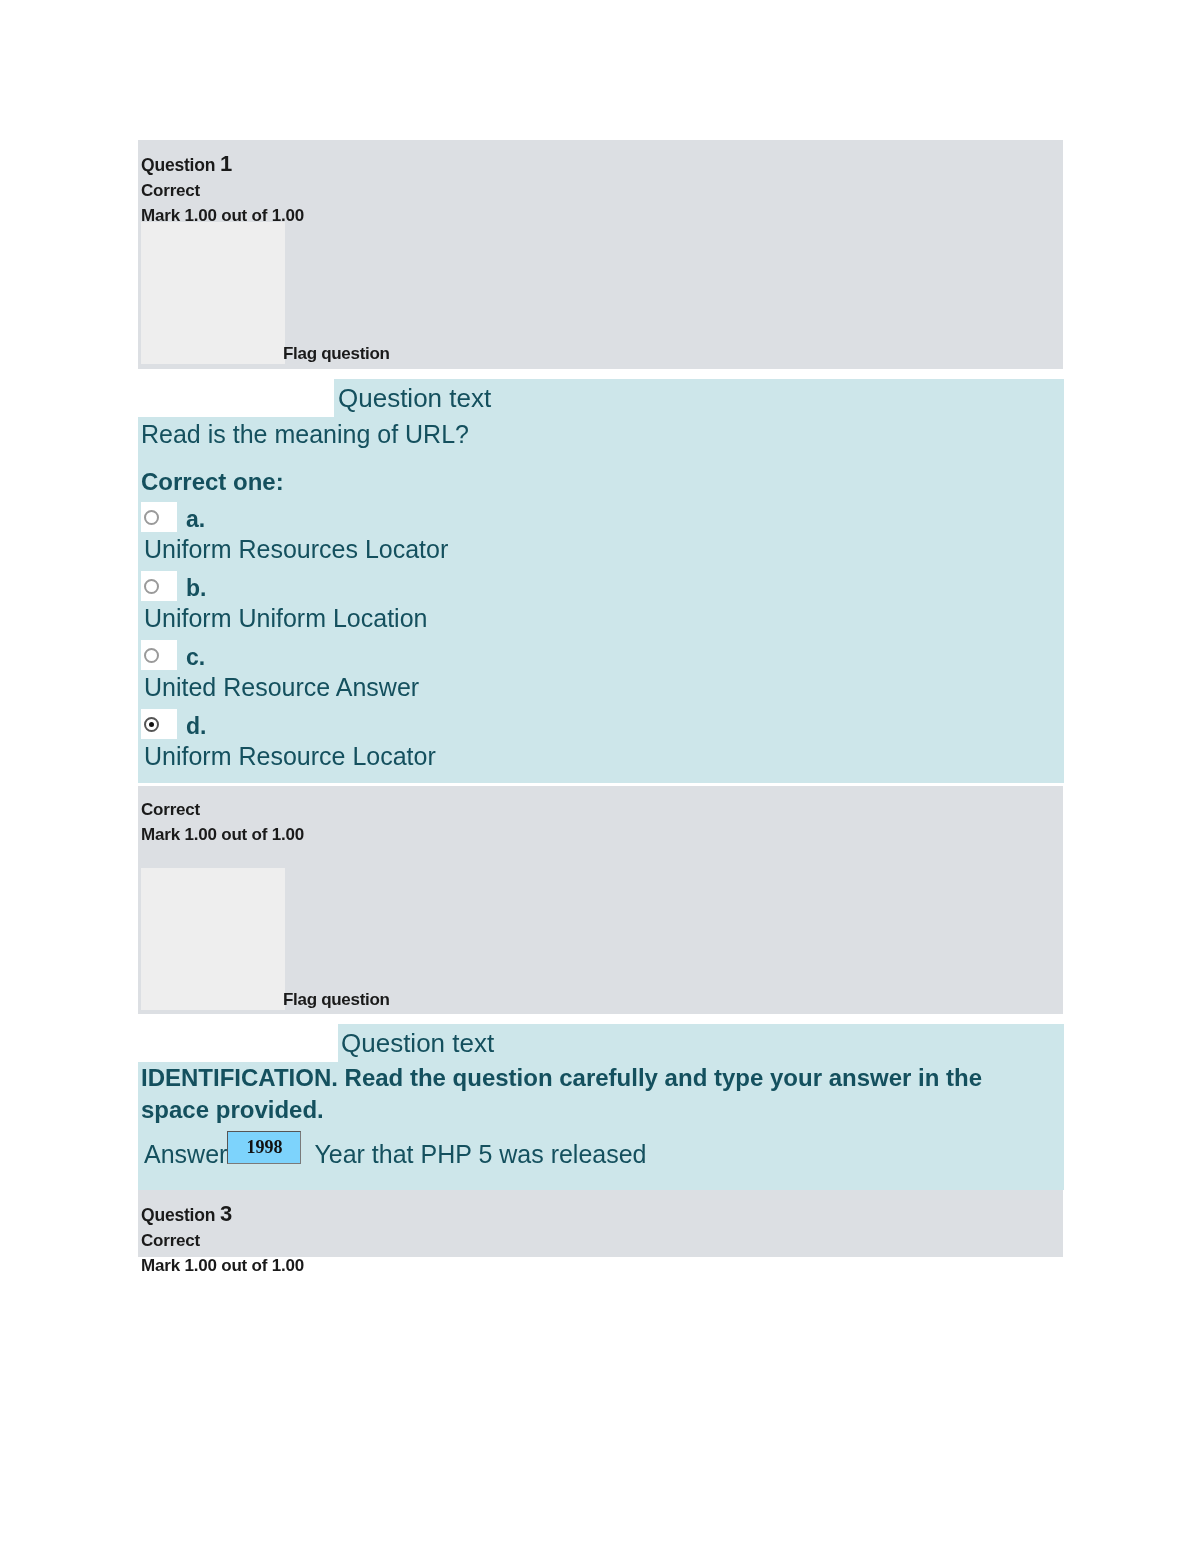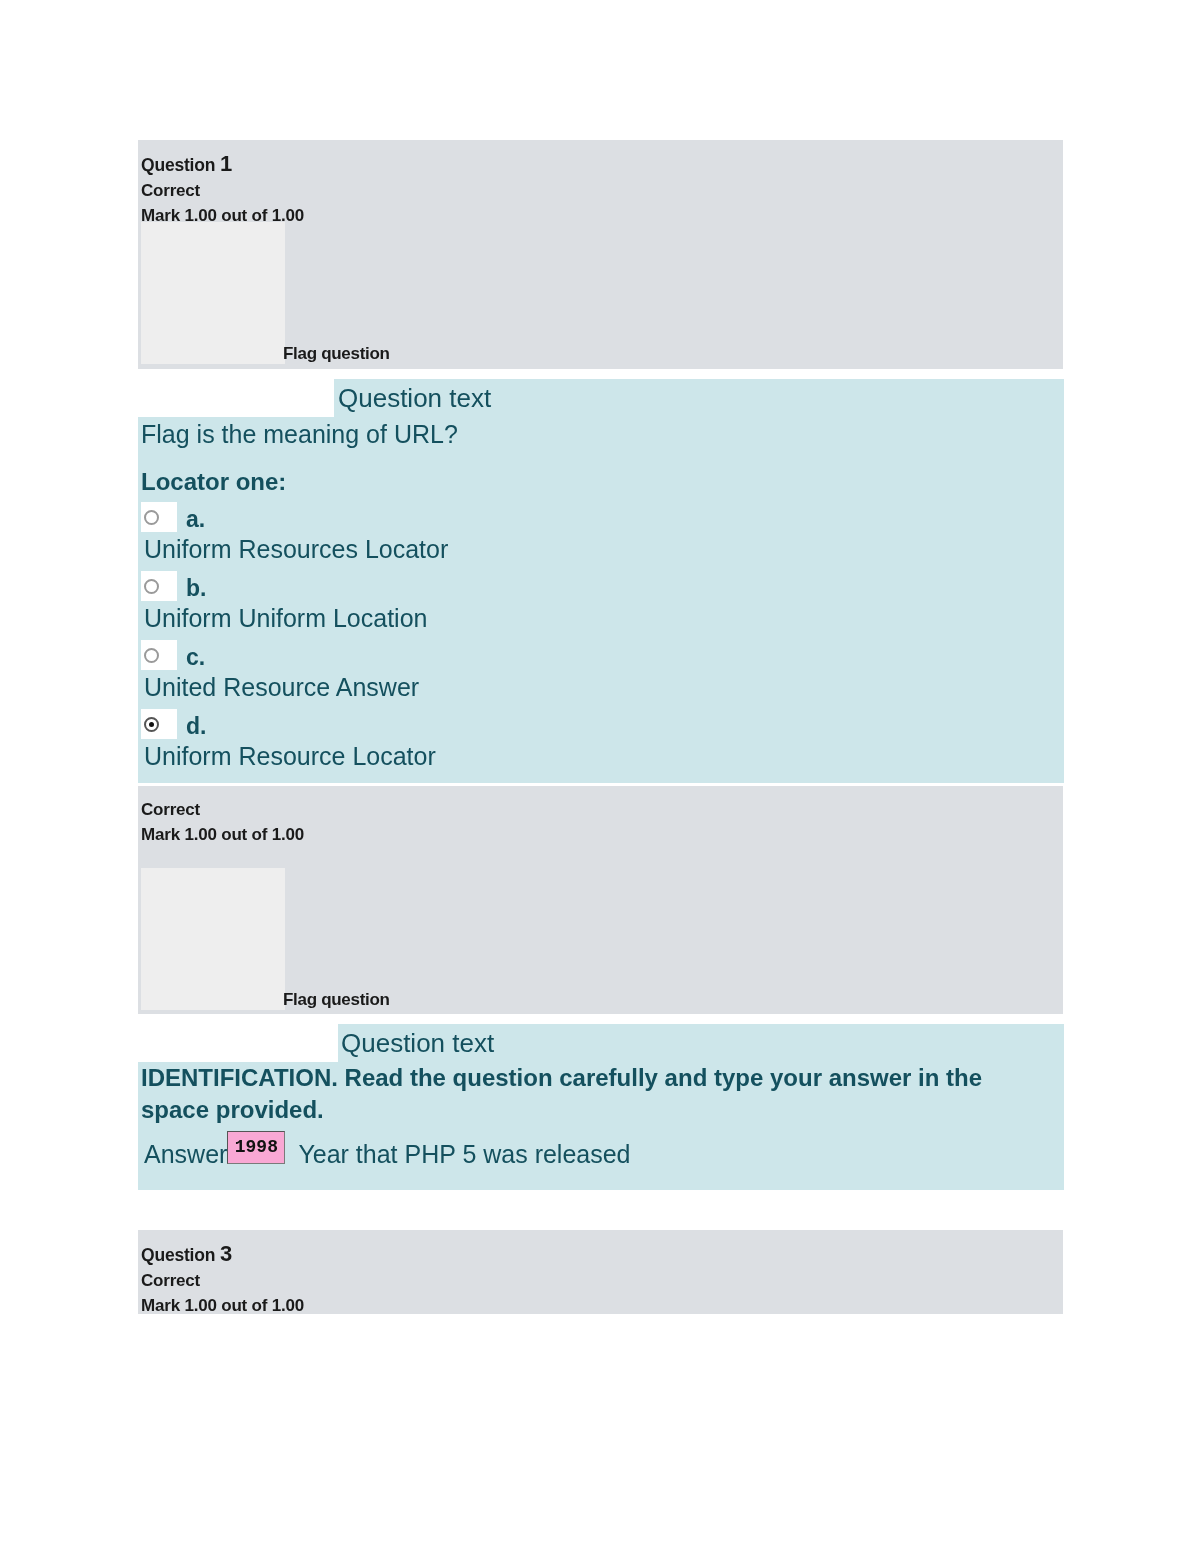--- a/index.html
+++ b/index.html
@@ -190,28 +190,28 @@
     align-items: center;
     height: 52px;
     padding-left: 3px;
   }
   .answerlabel {
     font-size: 25px;
     line-height: 30px;
     color: #14505e;
   }
   .answerinput {
-    width: 58px;
+    width: 74px;
     height: 33px;
-    background: #f9a8d4;
+    background: #7dd3fc;
     border: 1px solid #7a7a7a;
     border-top-color: #555555;
     border-left-color: #555555;
     box-sizing: border-box;
-    font-family: Liberation Mono, monospace;
+    font-family: Liberation Serif, serif;
     font-size: 18px;
     font-weight: 700;
     color: #111111;
     text-align: center;
     line-height: 31px;
     margin-top: -14px;
     padding: 0;
   }
   .answersuffix {
     font-size: 25px;
@@ -237,22 +237,22 @@
     </div>
     <div class="flaglabel">Flag question</div>
   </div>
 
   <div class="qtext" style="top:379px; height:404px;">
     <div class="qtext-headrow">
       <div class="qtext-headmask"></div>
       <div class="qtext-head">Question text</div>
     </div>
     <div class="qbody">
-      <p class="prompt">Flag is the meaning of URL?</p>
-      <p class="selectone">Locator one:</p>
+      <p class="prompt">Read is the meaning of URL?</p>
+      <p class="selectone">Correct one:</p>
 
       <div class="option">
         <div class="optrow">
           <span class="radiobox">
             <span class="radio"></span>
           </span>
           <span class="optletter">a.</span>
         </div>
         <div class="opttext">Uniform Resources Locator</div>
       </div>
@@ -306,21 +306,21 @@
     <div class="qbody">
       <p class="prompt bold">IDENTIFICATION. Read the question carefully and type your answer in the space provided.</p>
       <div class="answerrow">
         <span class="answerlabel">Answer</span>
         <input class="answerinput" type="text" value="1998" style="">
         <span class="answersuffix">Year that PHP 5 was released</span>
       </div>
     </div>
   </div>
 
-  <div class="qinfo" style="top:1230px; height:84px;">
+  <div class="qinfo" style="top:1190px; height:67px;">
     <div class="qinfo-text">
       <div class="qinfo-line">
         <span>Question</span>
         <span class="qnum">3</span>
       </div>
       <div class="qinfo-line light">Correct</div>
       <div class="qinfo-line light">Mark 1.00 out of 1.00</div>
     </div>
   </div>
 

